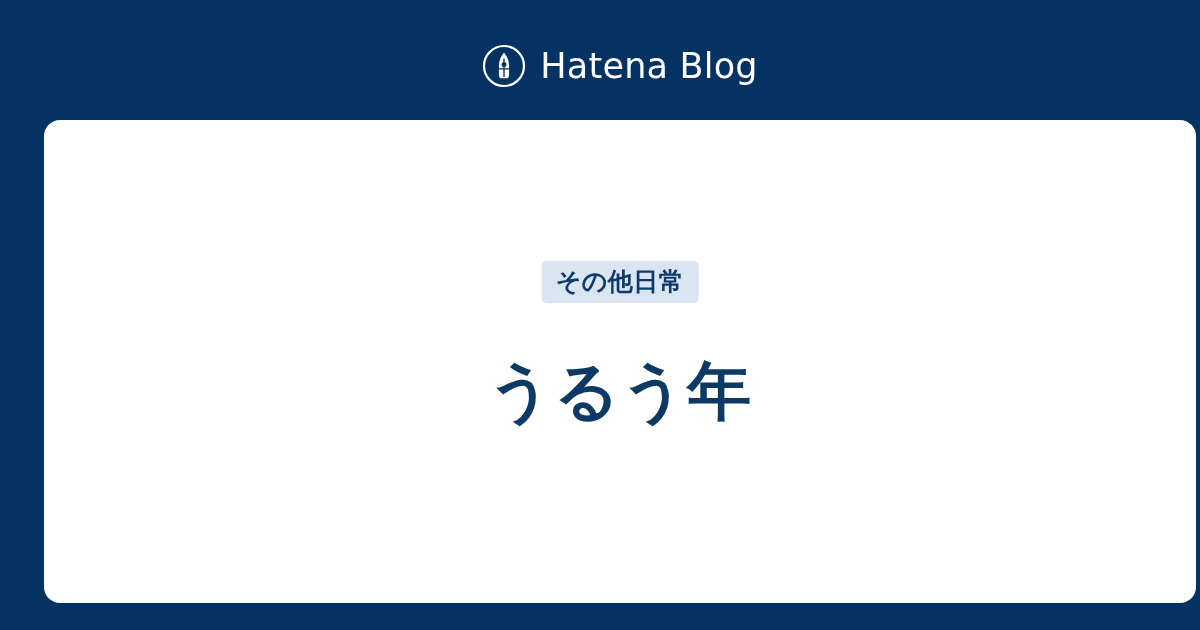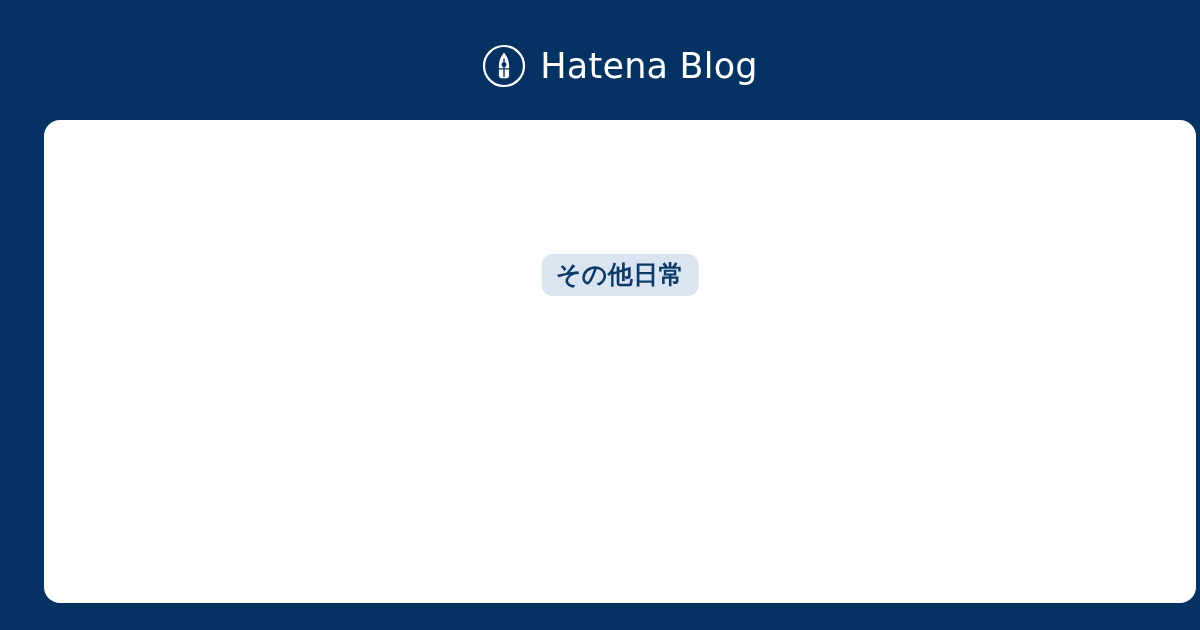--- a/index.html
+++ b/index.html
@@ -73,30 +73,30 @@
     top: 0;
     width: 100%;
     height: 100%;
     display: flex;
     flex-direction: column;
     align-items: center;
   }
 
   .category-badge {
     position: absolute;
-    top: 134px;
+    top: 141px;
     left: 50%;
     transform: translateX(-50%);
     background: #dbe5f1;
     color: #0d3b69;
     font-size: 25px;
     line-height: 1;
     font-weight: 700;
     padding: 8px 14px 9px;
-    border-radius: 11px;
+    border-radius: 5px;
     white-space: nowrap;
     letter-spacing: 0.5px;
     font-family: "DejaVu Sans", "Liberation Sans", sans-serif;
   }
 
   .entry-title {
     position: absolute;
     top: 186px;
     left: 0;
     width: 100%;
@@ -148,18 +148,19 @@
       </svg>
     </span>
     <span class="brand-name">Hatena Blog</span>
   </div>
 
   <div class="entry-card">
     <div class="entry-inner">
 
       <span class="category-badge">その他日常</span>
 
+      <h1 class="entry-title">うるう年</h1>
 
 
     </div>
   </div>
 
 </div>
 
 </body></html>

